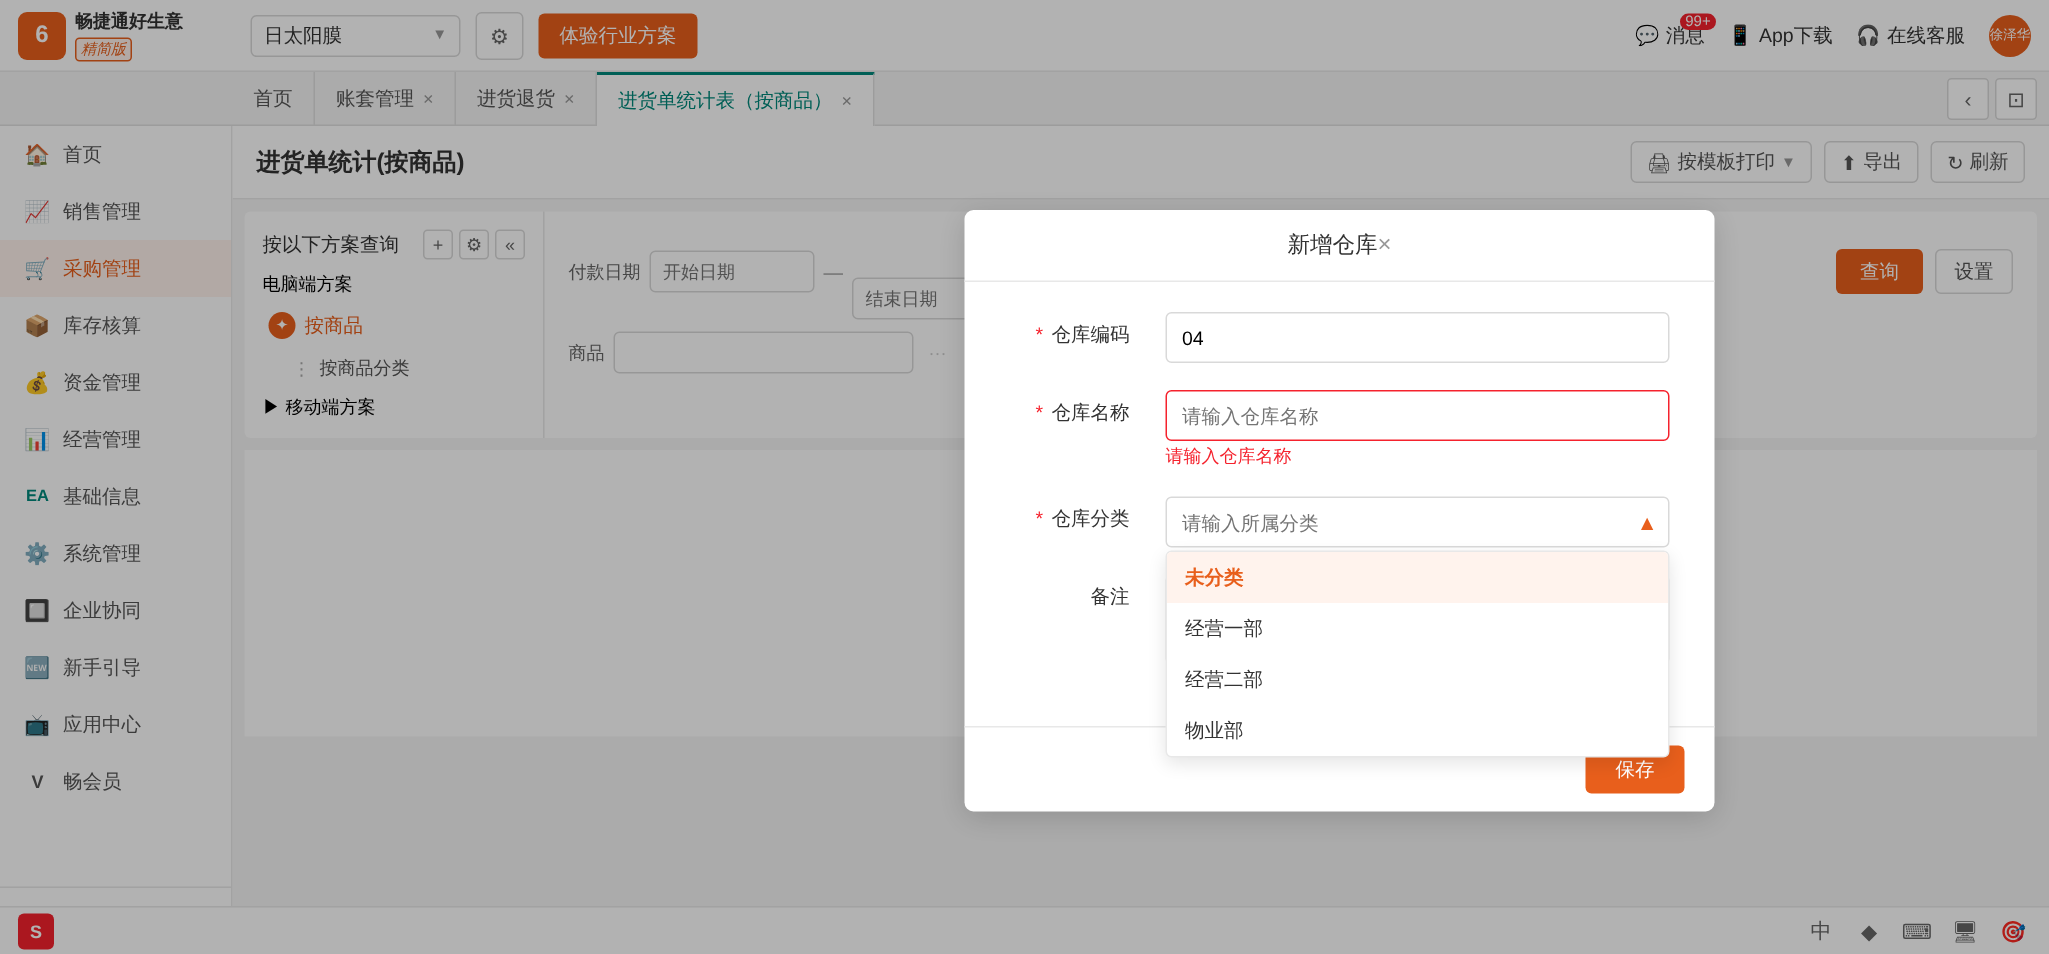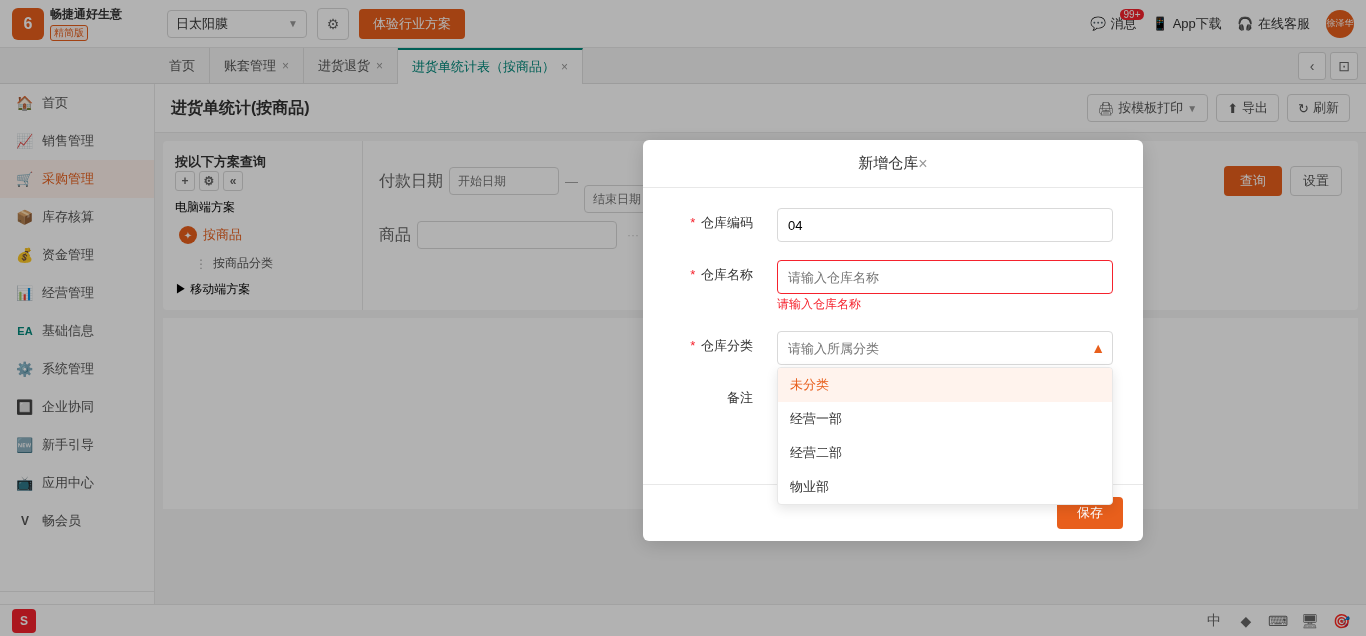--- a/index.html
+++ b/index.html
@@ -37,20 +37,21 @@
     }
     .logo-badge {
       font-size: 10px;
       color: #e85f1c;
       background: #fff3ed;
       border: 1px solid #e85f1c;
       border-radius: 3px;
       padding: 0 3px;
       margin-top: 2px;
       display: inline-block;
+      font-style: italic;
     }
     .header-middle {
       display: flex;
       align-items: center;
       flex: 1;
       gap: 10px;
     }
     .store-selector {
       display: flex;
       align-items: center;
@@ -259,26 +260,26 @@
       display: flex;
     }
     .query-left {
       width: 200px;
       border-right: 1px solid #e8e8e8;
       padding: 8px 0;
       flex-shrink: 0;
     }
     .query-left-header {
       display: flex;
+      align-items: center;
       justify-content: space-between;
       padding: 4px 12px;
       font-size: 13px;
       color: #333;
-      font-weight: 700;
-      flex-direction: column;
+      font-weight: 400;
     }
     .ql-actions {
       display: flex; gap: 4px;
     }
     .ql-btn {
       width: 20px; height: 20px;
       display: flex; align-items: center; justify-content: center;
       border: 1px solid #d9d9d9;
       border-radius: 3px;
       cursor: pointer;
@@ -326,21 +327,21 @@
       align-items: center;
       gap: 16px;
       margin-bottom: 8px;
     }
     .query-field {
       display: flex;
       align-items: center;
       gap: 6px;
     }
     .query-field label {
-      font-size: 16px;
+      font-size: 12px;
       color: #666;
       white-space: nowrap;
     }
     .query-input {
       border: 1px solid #d9d9d9;
       border-radius: 4px;
       padding: 4px 8px;
       font-size: 12px;
       height: 28px;
       width: 140px;
@@ -498,21 +499,21 @@
       box-shadow: 0 4px 12px rgba(0,0,0,0.1);
       z-index: 300;
       overflow: hidden;
     }
     .dropdown-item {
       padding: 8px 12px;
       font-size: 13px;
       color: #333;
       cursor: pointer;
     }
-    .dropdown-item.highlighted { background: #fff3ed; color: #e85f1c; }
+    .dropdown-item.highlighted { background: #fff3ed; color: #e85f1c; font-weight: bold; }
 
     
     .dialog-footer {
       display: flex;
       justify-content: flex-end;
       padding: 12px 20px;
       border-top: 1px solid #e8e8e8;
       gap: 8px;
     }
     .btn-save {

